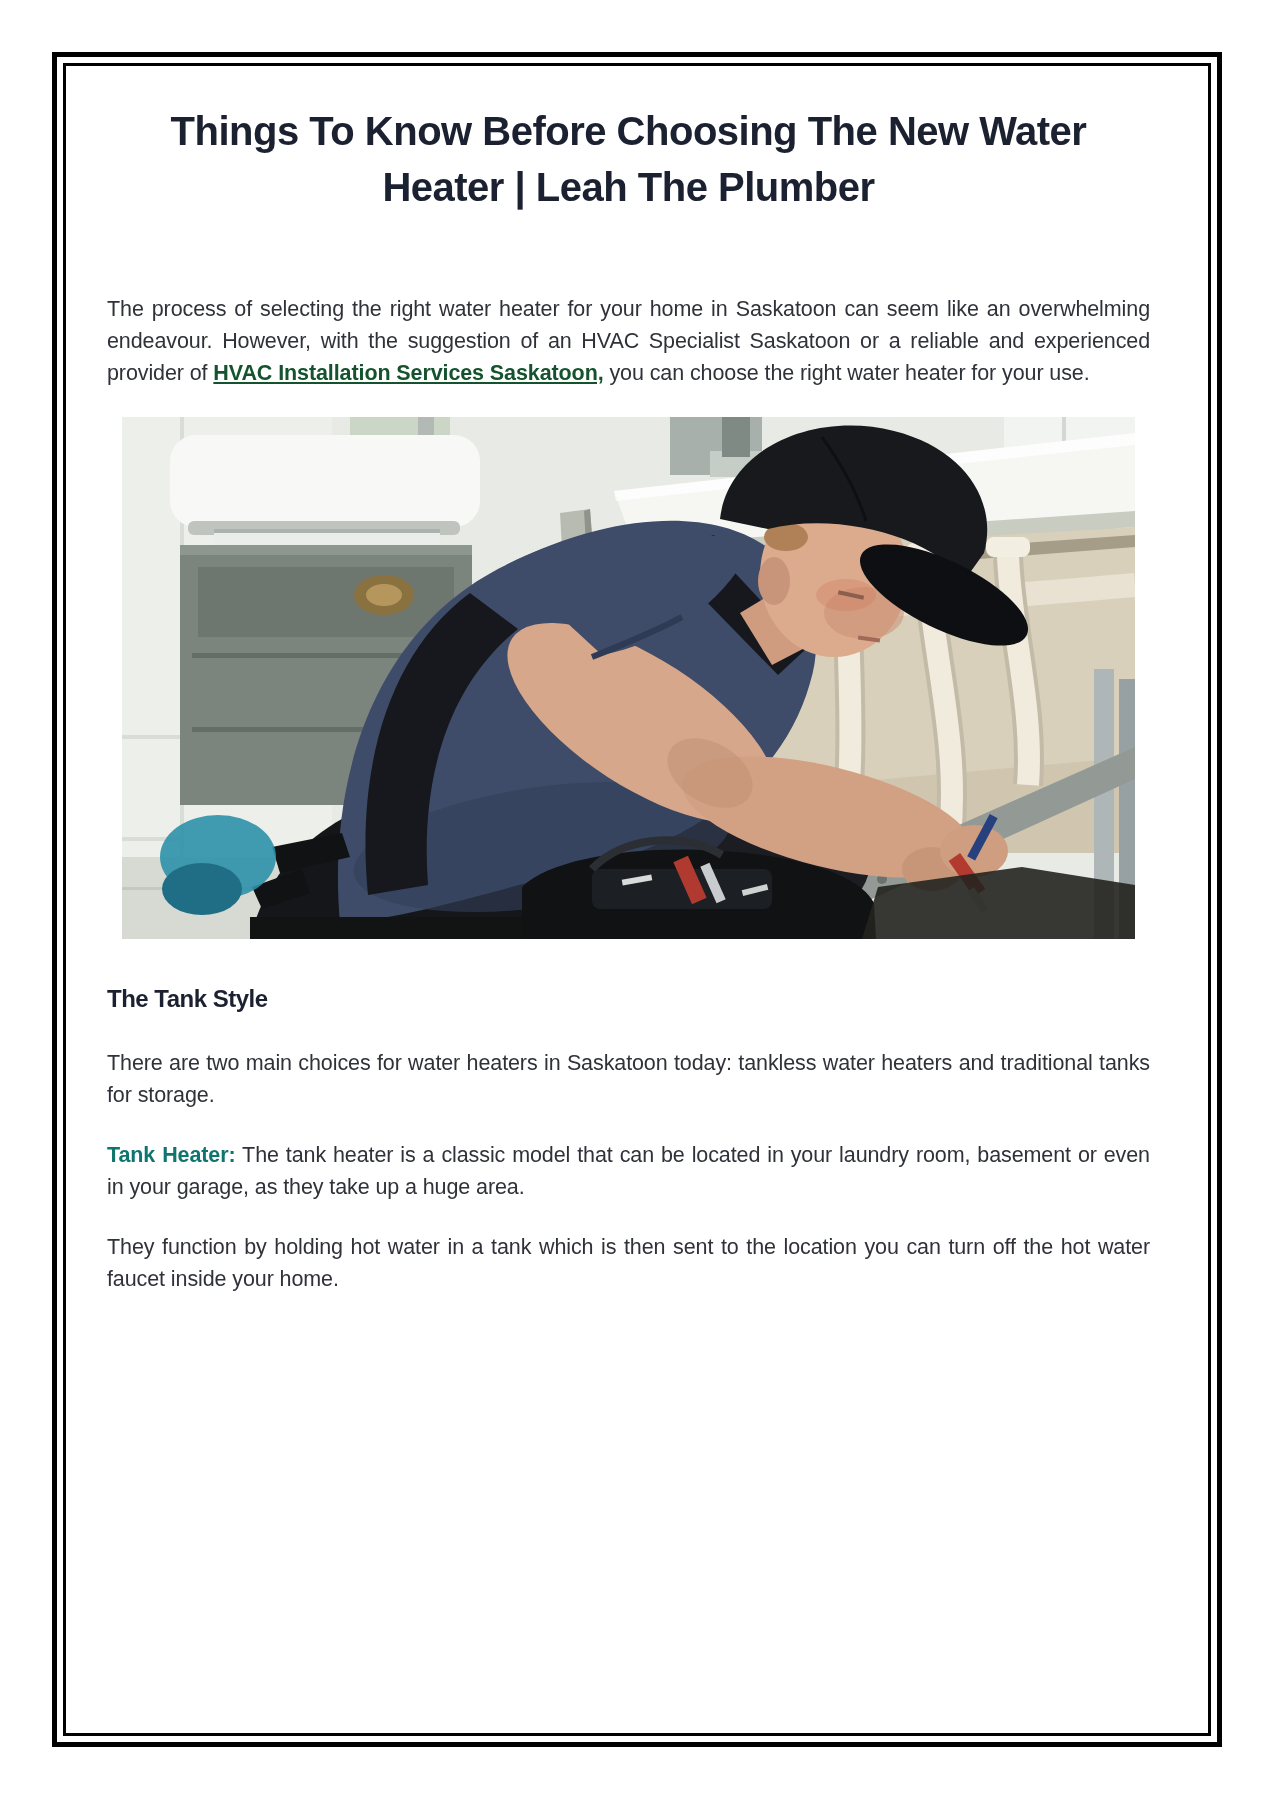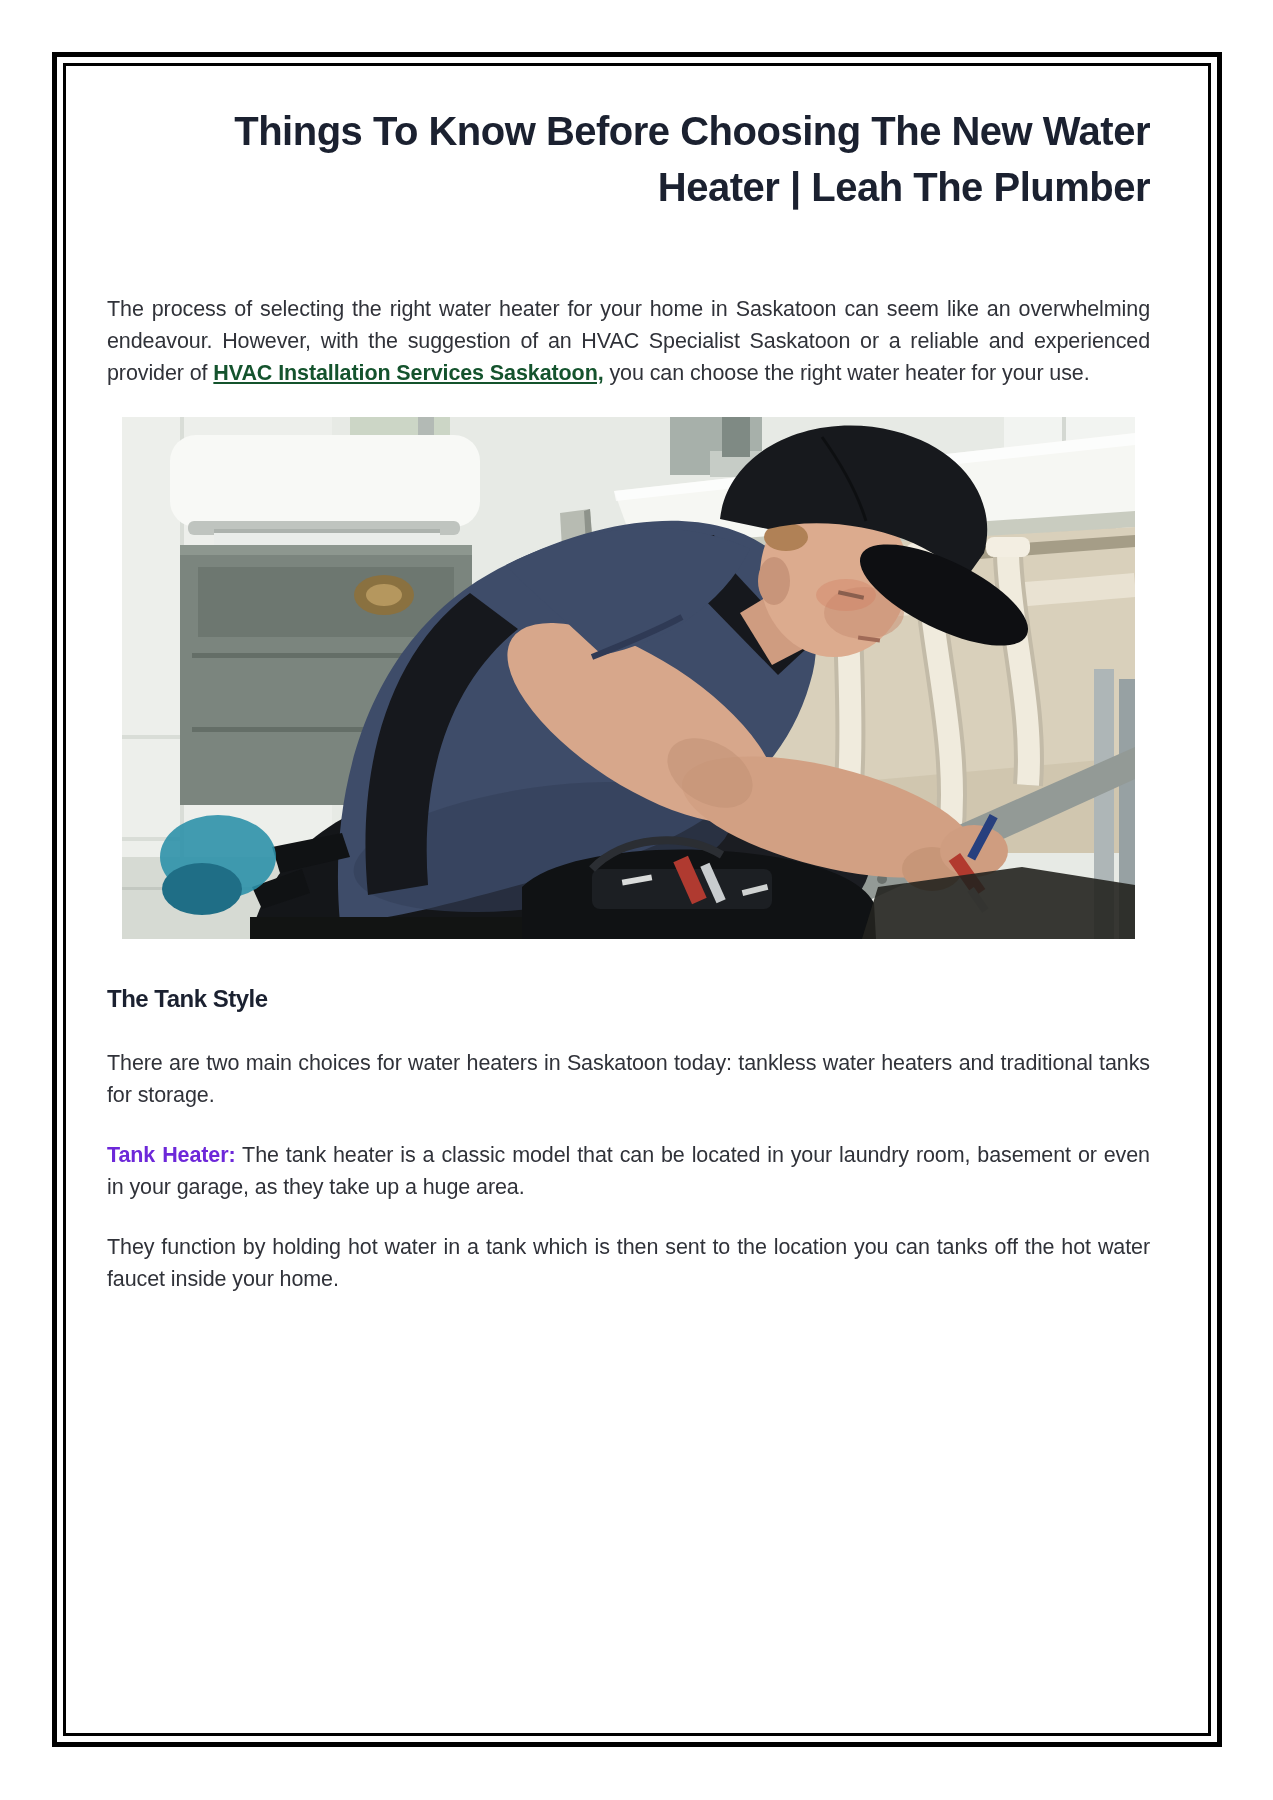--- a/index.html
+++ b/index.html
@@ -10,30 +10,30 @@
   .frame-outer {
     position:absolute; left:52px; top:52px; width:1170px; height:1695px;
     border:5px solid #000; box-sizing:border-box;
   }
   .frame-inner {
     position:absolute; left:6px; top:6px; right:6px; bottom:6px;
     border:3px solid #000;
   }
   .content { position:absolute; left:107px; top:103px; width:1043px; }
   .title {
-    margin:0 0 78px 0; text-align:right; font-weight:bold;
+    margin:0 0 78px 0; text-align:center; font-weight:bold;
     font-size:40px; line-height:56px; color:#1b2130; letter-spacing:-0.5px;
   }
   .tline { display:block; }
   .para {
     margin:0 0 28px 0; font-size:21.5px; line-height:32px;
     color:#303239; text-align:justify; letter-spacing:-0.1px;
   }
   .doc-link { color:#14532d; font-weight:bold; text-decoration:underline; }
-  .lead-label { font-weight:bold; color:#6d28d9; }
+  .lead-label { font-weight:bold; color:#0f766e; }
   .photo {
     width:1013px; height:522px; margin:0 0 38px 15px; overflow:hidden;
     background:#e7eae5;
   }
   .photo svg { display:block; width:100%; height:100%; }
   .section-heading {
     margin:0 0 26px 0; font-weight:bold; font-size:24px; line-height:44px;
     color:#1b2130; letter-spacing:-0.5px;
   }
 </style>
@@ -187,18 +187,18 @@
         </g>
       </svg>
     </div>
 
     <h2 class="section-heading">The Tank Style</h2>
 
     <p class="para">There are two main choices for water heaters in Saskatoon today: tankless water heaters and traditional tanks for storage.</p>
 
     <p class="para"><strong class="lead-label">Tank Heater:</strong><span> The tank heater is a classic model that can be located in your laundry room, basement or even in your garage, as they take up a huge area.</span></p>
 
-    <p class="para">They function by holding hot water in a tank which is then sent to the location you can tanks off the hot water faucet inside your home.</p>
+    <p class="para">They function by holding hot water in a tank which is then sent to the location you can turn off the hot water faucet inside your home.</p>
 
 
 
   </div>
 </div>
 
 </body></html>

